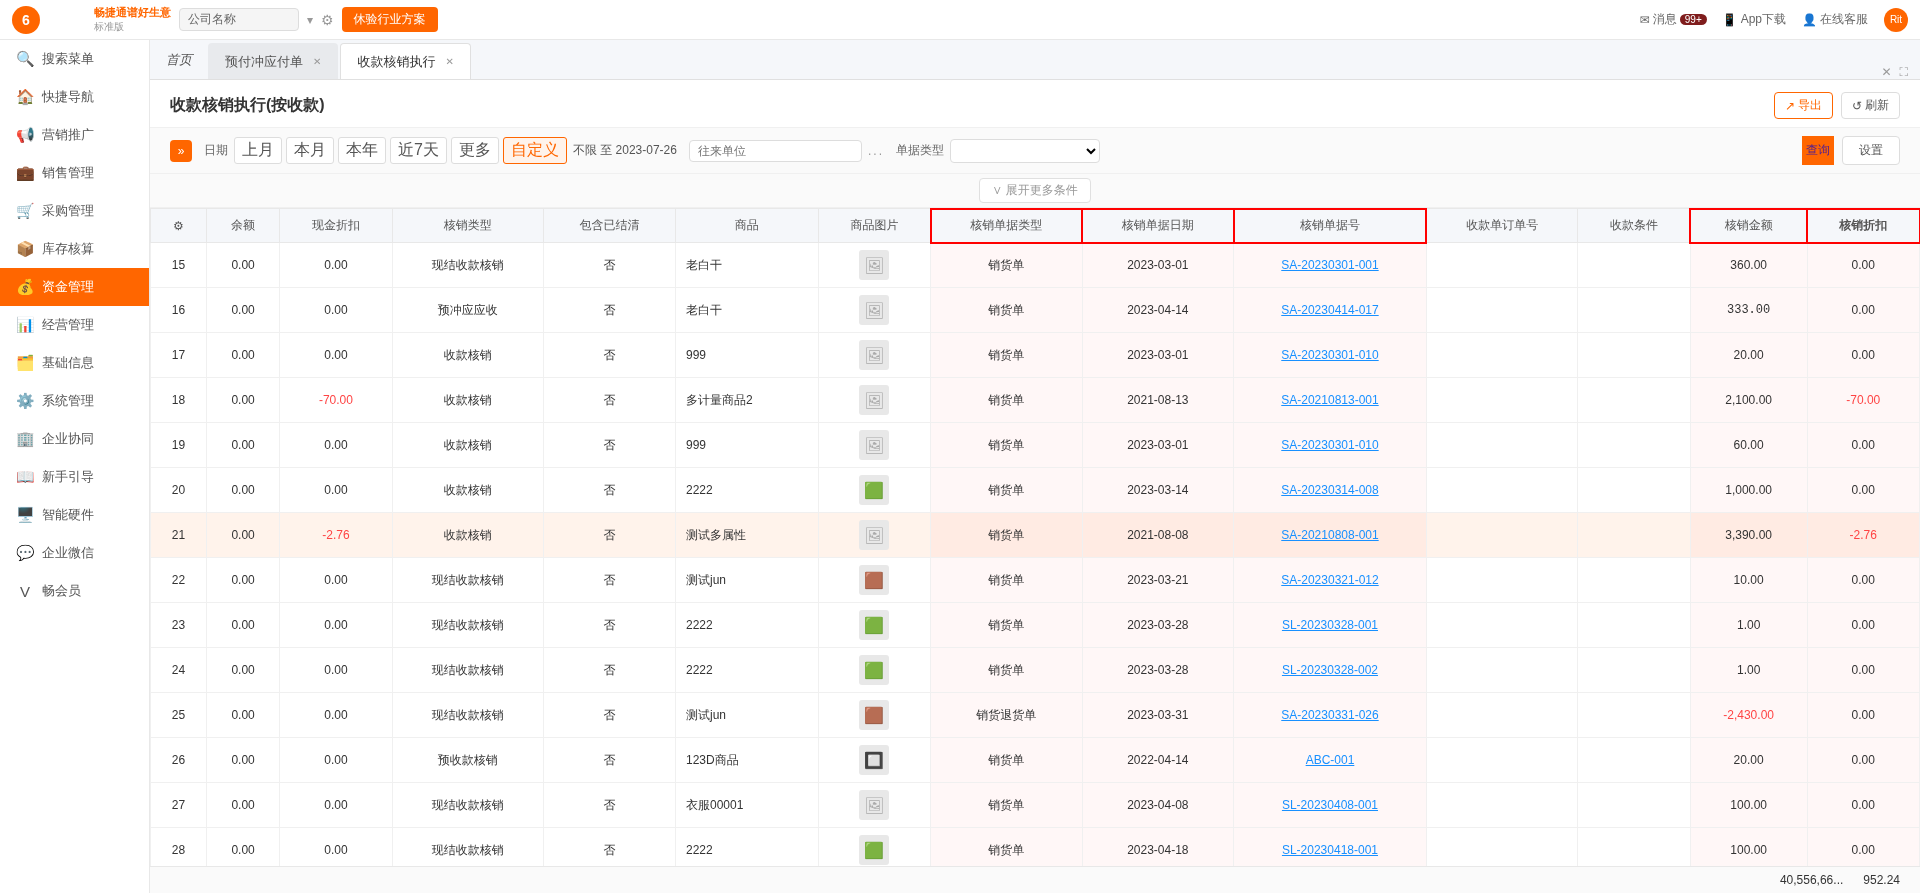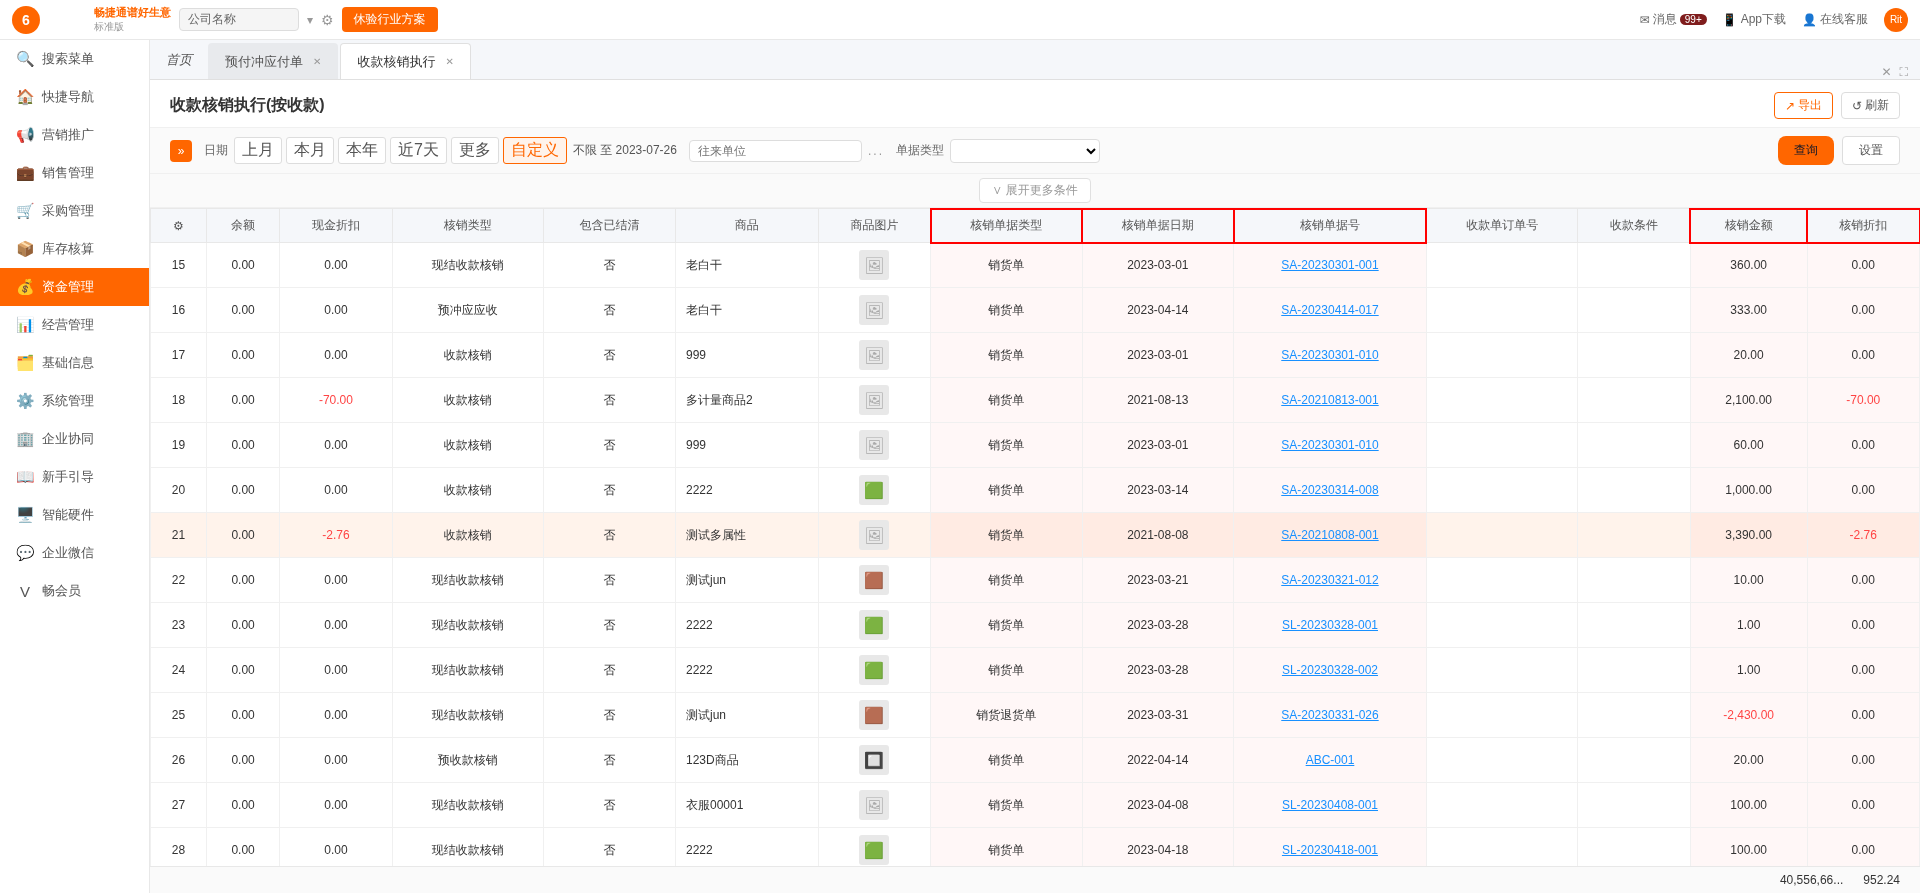--- a/index.html
+++ b/index.html
@@ -151,21 +151,21 @@
     .filter-dots { color: #999; letter-spacing: 2px; }
     .filter-select {
       border: 1px solid #ddd;
       border-radius: 4px;
       padding: 3px 8px;
       font-size: 12px;
       min-width: 150px;
       outline: none;
       background: #fff;
     }
-    .btn-search { background: #ff6600; color: #0f172a; border: none; border-radius: 8px; padding: 5px 16px; font-size: 12px; cursor: pointer; }
+    .btn-search { background: #ff6600; color: #4c1d95; border: none; border-radius: 0; padding: 5px 4px; font-size: 12px; cursor: pointer; }
     .btn-settings { border: 1px solid #ddd; color: #555; background: #fff; border-radius: 4px; padding: 5px 16px; font-size: 12px; cursor: pointer; }
 
     
     .expand-more {
       padding: 4px 20px;
       display: flex;
       align-items: center;
       justify-content: center;
       border-bottom: 1px solid #f0f0f0;
       background: #fafafa;
@@ -412,21 +412,21 @@
               <th>核销类型</th>
               <th>包含已结清</th>
               <th>商品</th>
               <th>商品图片</th>
               <th style="outline:2px solid #ff0000;outline-offset:-1px;">核销单据类型</th>
               <th style="outline:2px solid #ff0000;outline-offset:-1px;">核销单据日期</th>
               <th style="outline:2px solid #ff0000;outline-offset:-1px;">核销单据号</th>
               <th>收款单订单号</th>
               <th>收款条件</th>
               <th style="outline:2px solid #ff0000;outline-offset:-1px;">核销金额</th>
-              <th style="outline:2px solid #ff0000;outline-offset:-1px;">核销折扣</th>
+              <th style="outline:2px solid #ff0000;outline-offset:-1px;font-weight:bold;">核销折扣</th>
             </tr>
           </thead>
           <tbody id="table-body">
           <tr>
     <td>15</td>
     <td>0.00</td>
     <td class="">0.00</td>
     <td>现结收款核销</td>
     <td>否</td>
     <td class="left">老白干</td>
@@ -445,21 +445,21 @@
     <td class="">0.00</td>
     <td>预冲应应收</td>
     <td>否</td>
     <td class="left">老白干</td>
     <td><div class="img-placeholder" style="margin:0 auto;">🖼</div></td>
     <td style="background:rgba(255,0,0,0.03);">销货单</td>
     <td style="background:rgba(255,0,0,0.03);">2023-04-14</td>
     <td class="link" style="background:rgba(255,0,0,0.03);">SA-20230414-017</td>
     <td></td>
     <td></td>
-    <td style="background:rgba(255,0,0,0.03);" class="">333.00</td>
+    <td style="background:rgba(255,0,0,0.03);font-family:Liberation Mono, monospace;" class="">333.00</td>
     <td style="background:rgba(255,0,0,0.03);" class="">0.00</td>
   </tr>
               <tr>
     <td>17</td>
     <td>0.00</td>
     <td class="">0.00</td>
     <td>收款核销</td>
     <td>否</td>
     <td class="left">999</td>
     <td><div class="img-placeholder" style="margin:0 auto;">🖼</div></td>

